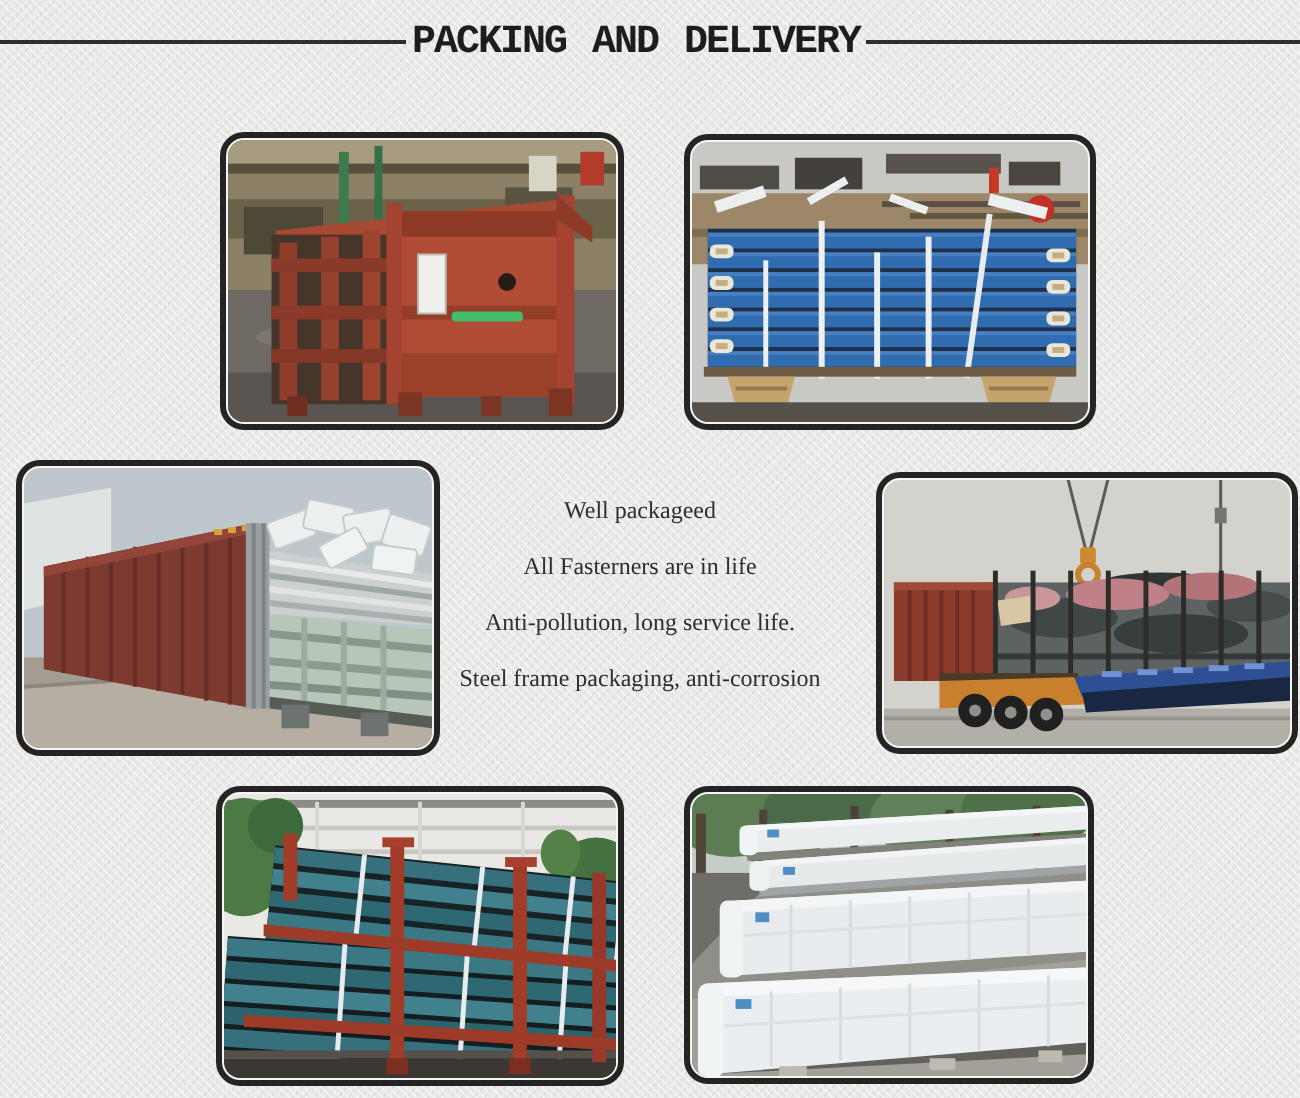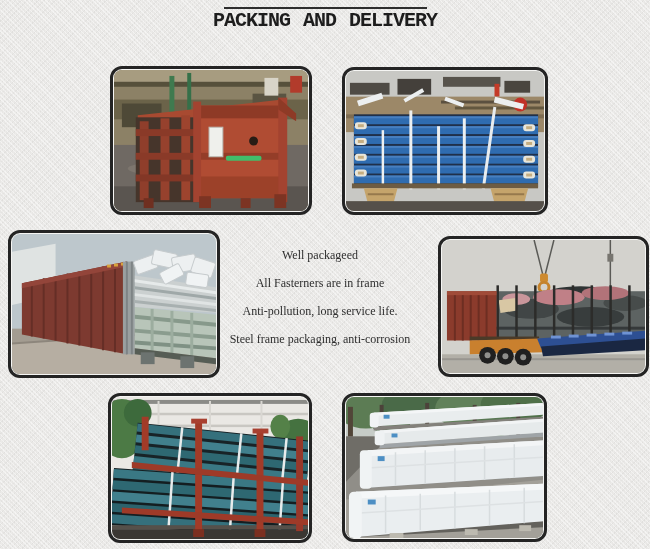--- a/index.html
+++ b/index.html
@@ -5,21 +5,21 @@
   html,body { margin:0; padding:0; background:#dcdcda; }
   .page {
     position:relative; width:650px; height:549px; overflow:hidden;
     background-color:#ecebe9;
     background-image:
       repeating-linear-gradient(45deg, rgba(255,255,255,.45) 0 1px, transparent 1px 3px),
       repeating-linear-gradient(-45deg, rgba(175,175,172,.14) 0 1px, transparent 1px 4px),
       repeating-linear-gradient(90deg, rgba(198,198,195,.10) 0 1px, transparent 1px 2px);
     font-family:"Liberation Sans", sans-serif;
   }
-  .title-row { position:absolute; top:7px; left:0; right:0; height:28px; display:flex; align-items:center;flex-direction:column; }
+  .title-row { position:absolute; top:7px; left:0; right:0; height:28px; display:flex; align-items:center; }
   .rule { height:2px; background:#2e2e2e; }
   .rule-left { width:203px; }
   .rule-right { flex:1; }
   .page-title {
     margin:0; padding:0 3px; white-space:nowrap;
     font:bold 20px "Liberation Mono","DejaVu Sans Mono",monospace;
     letter-spacing:-1px; word-spacing:2px; color:#1d1d1d;
   }
   .photo {
     position:absolute; box-sizing:border-box; margin:0;
@@ -195,21 +195,21 @@
       <rect x="160" y="78" width="3" height="44" fill="#9cad9f"></rect>
       <rect x="180" y="80" width="3" height="44" fill="#9cad9f"></rect>
       <polygon points="124,116 206,126 206,132 124,122" fill="#565d55"></polygon>
       <rect x="130" y="120" width="14" height="12" fill="#6c7370"></rect>
       <rect x="170" y="124" width="14" height="12" fill="#6c7370"></rect>
     </svg>
   </figure>
 
   <div class="desc">
     <p>Well packageed</p>
-    <p>All Fasterners are in frame</p>
+    <p>All Fasterners are in life</p>
     <p>Anti-pollution, long service life.</p>
     <p>Steel frame packaging, anti-corrosion</p>
   </div>
 
   <figure class="photo p4" aria-label="Crane loading steel bundles onto truck trailer">
     <svg viewBox="0 0 205 135" preserveAspectRatio="none">
       <rect width="205" height="135" fill="#d3d2cd"></rect>
       <rect x="0" y="116" width="205" height="19" fill="#b2afa7"></rect>
       <rect x="0" y="120" width="205" height="2" fill="#999690"></rect>
       <line x1="93" y1="0" x2="102" y2="36" stroke="#5a5a56" stroke-width="1.5"></line>

